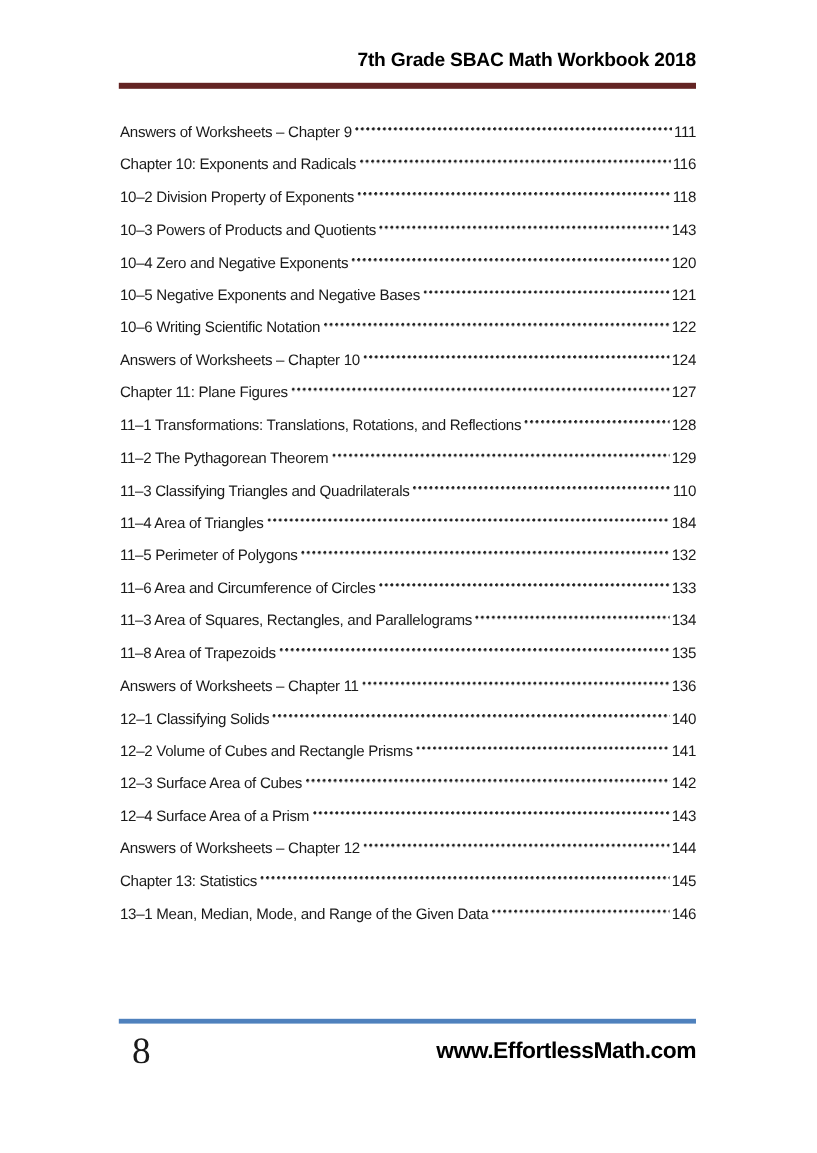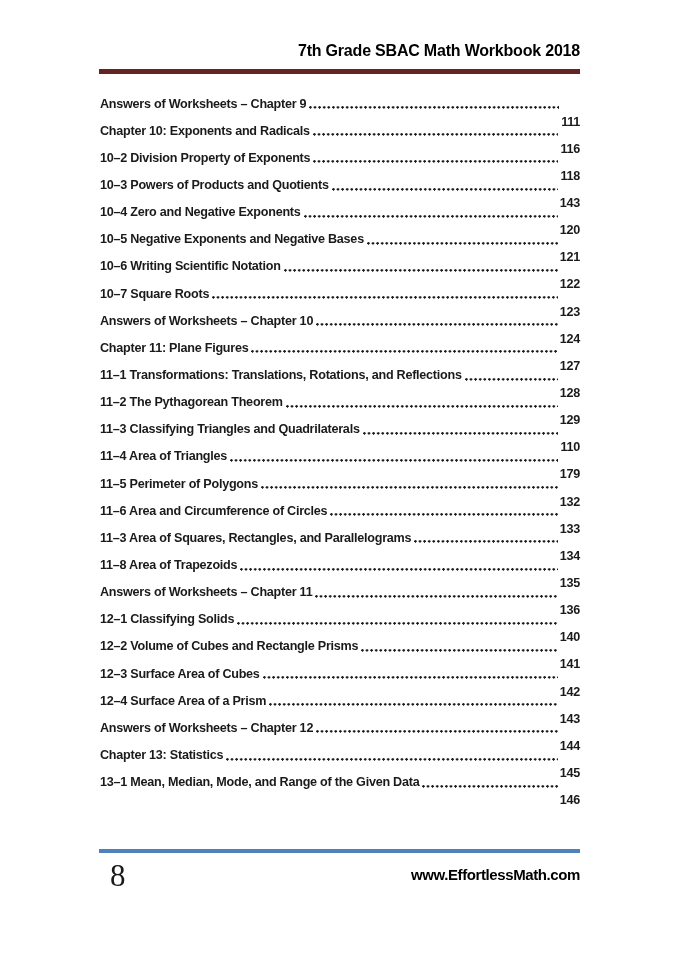--- a/index.html
+++ b/index.html
@@ -45,24 +45,24 @@
   }
   
   .toc {
     position: absolute;
     top: 90px;
     left: 100px;
     width: 480px;
   }
   .toc-row {
     display: flex;
-    align-items: center;
+    align-items: flex-end;
     height: 27.15px;
     font-size: 12.6px;
-    font-weight: bold;
+    font-weight: normal;
     letter-spacing: -0.25px;
     white-space: nowrap;
   }
   .toc-title { flex: 0 0 auto; }
   .toc-dots {
     flex: 1 1 auto;
     align-self: flex-end;
     height: 3px;
     margin: 0 2px 8px 3px;
     background-image: radial-gradient(circle at 1.4px 1.4px, #1c1c1c 1.05px, transparent 1.45px);
@@ -85,21 +85,21 @@
     left: 110px;
     font-family: "Liberation Serif", serif;
     font-size: 31px;
     font-weight: 400;
     color: #1a1a1a;
   }
   .footer-site {
     position: absolute;
     top: 866px;
     right: 101px;
-    font-size: 15px;
+    font-size: 19px;
     font-weight: bold;
     letter-spacing: -0.4px;
     color: #000000;
     white-space: nowrap;
   }
 </style>
 </head>
 <body>
 
 <div class="page">
@@ -145,25 +145,20 @@
     <span class="toc-dots"></span>
     <span class="toc-page">121</span>
   </div>
 
   <div class="toc-row">
     <span class="toc-title">10–6 Writing Scientific Notation</span>
     <span class="toc-dots"></span>
     <span class="toc-page">122</span>
   </div>
 
-  <div class="toc-row">
-    <span class="toc-title">10–7 Square Roots</span>
-    <span class="toc-dots"></span>
-    <span class="toc-page">123</span>
-  </div>
 
   <div class="toc-row">
     <span class="toc-title">Answers of Worksheets – Chapter 10</span>
     <span class="toc-dots"></span>
     <span class="toc-page">124</span>
   </div>
 
   <div class="toc-row">
     <span class="toc-title">Chapter 11: Plane Figures</span>
     <span class="toc-dots"></span>
@@ -184,21 +179,21 @@
 
   <div class="toc-row">
     <span class="toc-title">11–3 Classifying Triangles and Quadrilaterals</span>
     <span class="toc-dots"></span>
     <span class="toc-page">110</span>
   </div>
 
   <div class="toc-row">
     <span class="toc-title">11–4 Area of Triangles</span>
     <span class="toc-dots"></span>
-    <span class="toc-page">179</span>
+    <span class="toc-page">184</span>
   </div>
 
   <div class="toc-row">
     <span class="toc-title">11–5 Perimeter of Polygons</span>
     <span class="toc-dots"></span>
     <span class="toc-page">132</span>
   </div>
 
   <div class="toc-row">
     <span class="toc-title">11–6 Area and Circumference of Circles</span>

